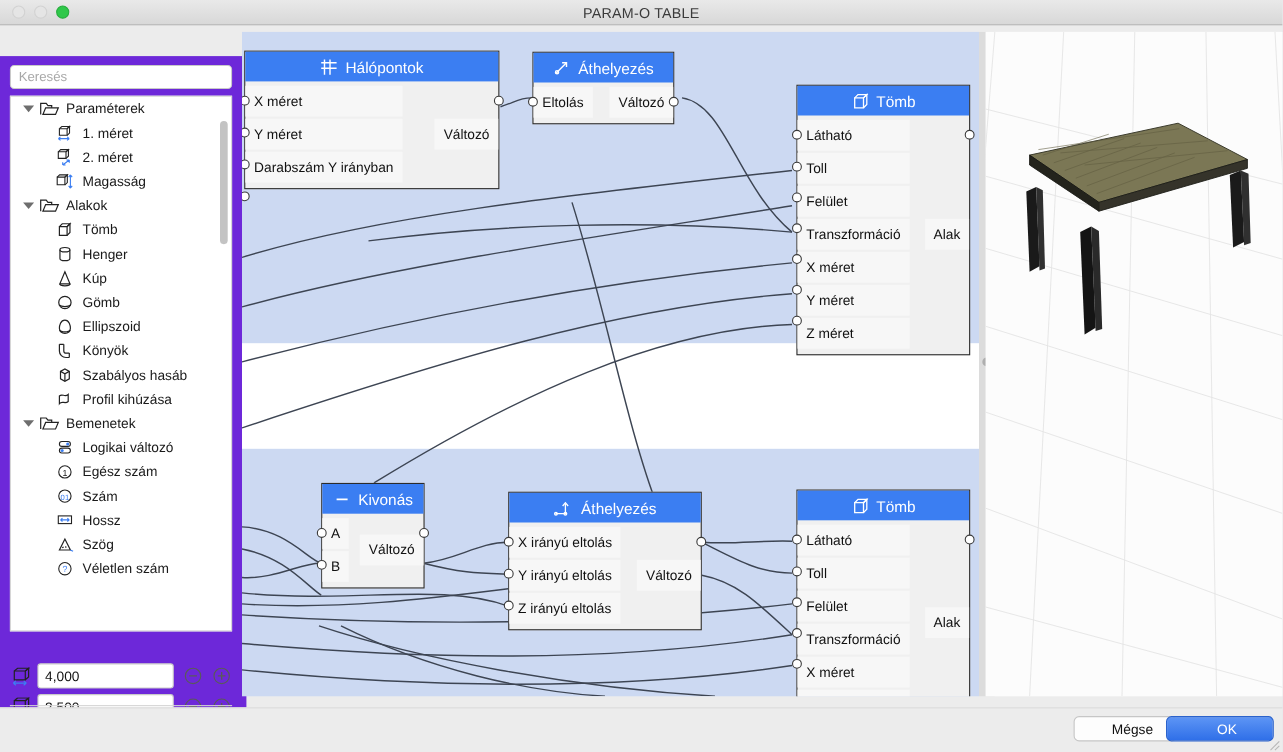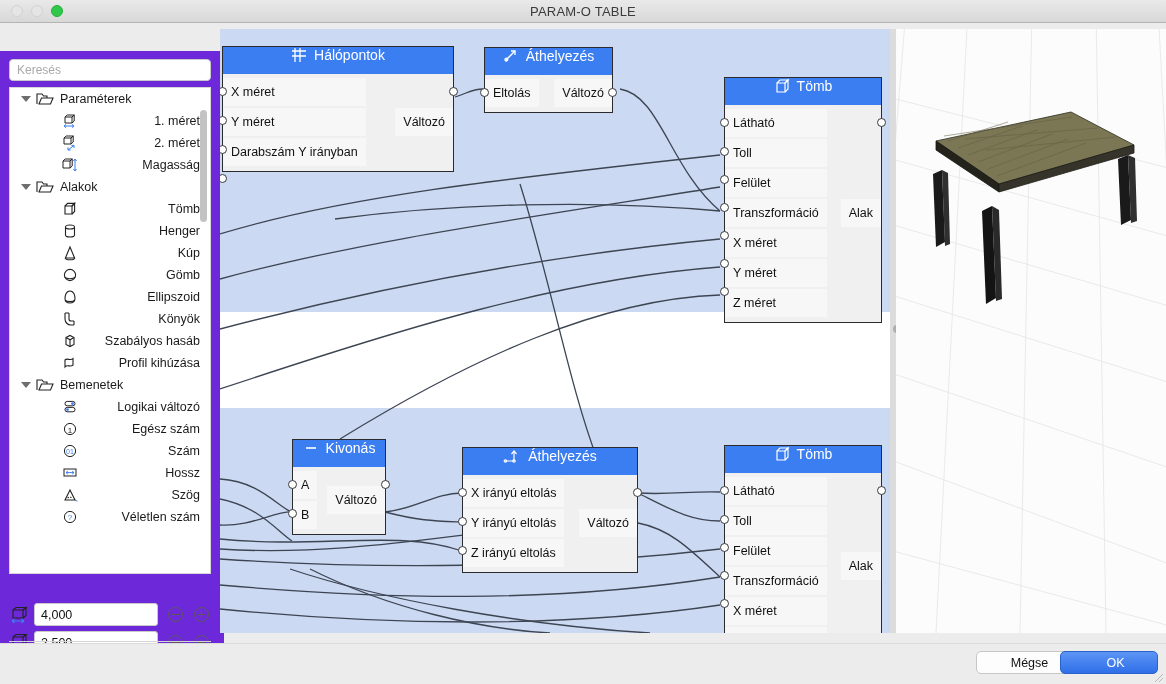--- a/index.html
+++ b/index.html
@@ -62,21 +62,21 @@
   }
   .tree-list { position: absolute; left: 0; top: 0; width: 190px; }
   .tree-row {
     display: flex; align-items: center;
     height: 22px;
     font-size: 12.5px; color: #1a1a1a;
     padding-left: 10px;
     white-space: nowrap;
   }
   .tree-row.group { padding-left: 10px; }
-  .tree-row.child { padding-left: 51px; justify-content: space-between; }
+  .tree-row.child { padding-left: 40px; }
   .caret {
     width: 12px; height: 12px; margin-right: 3px;
     display: inline-block; position: relative; flex: none;
   }
   .caret::after {
     content: ""; position: absolute; left: 1px; top: 3px;
     border-left: 5px solid transparent;
     border-right: 5px solid transparent;
     border-top: 6px solid #6e6e6e;
   }
@@ -131,21 +131,21 @@
 
   .node {
     position: absolute;
     background: #f0f0f0;
     border: 1px solid #2b2b2b;
   }
   .node-header {
     background: #3b7ef2;
     color: #ffffff;
     height: 27px;
-    display: flex; align-items: flex-start; justify-content: center;
+    display: flex; align-items: center; justify-content: center;
     gap: 7px;
     font-size: 14px;
   }
   .node-header .nh-ico { display: flex; align-items: center; }
   .node-body { display: flex; align-items: center; }
   .ports-in { display: flex; flex-direction: column; padding: 3px 0 4px 0; }
   .ports-out { display: flex; flex-direction: column; padding: 3px 0 4px 0; margin-left: auto; }
   .port {
     height: 28px; display: flex; align-items: center;
     font-size: 12.5px; color: #111;

